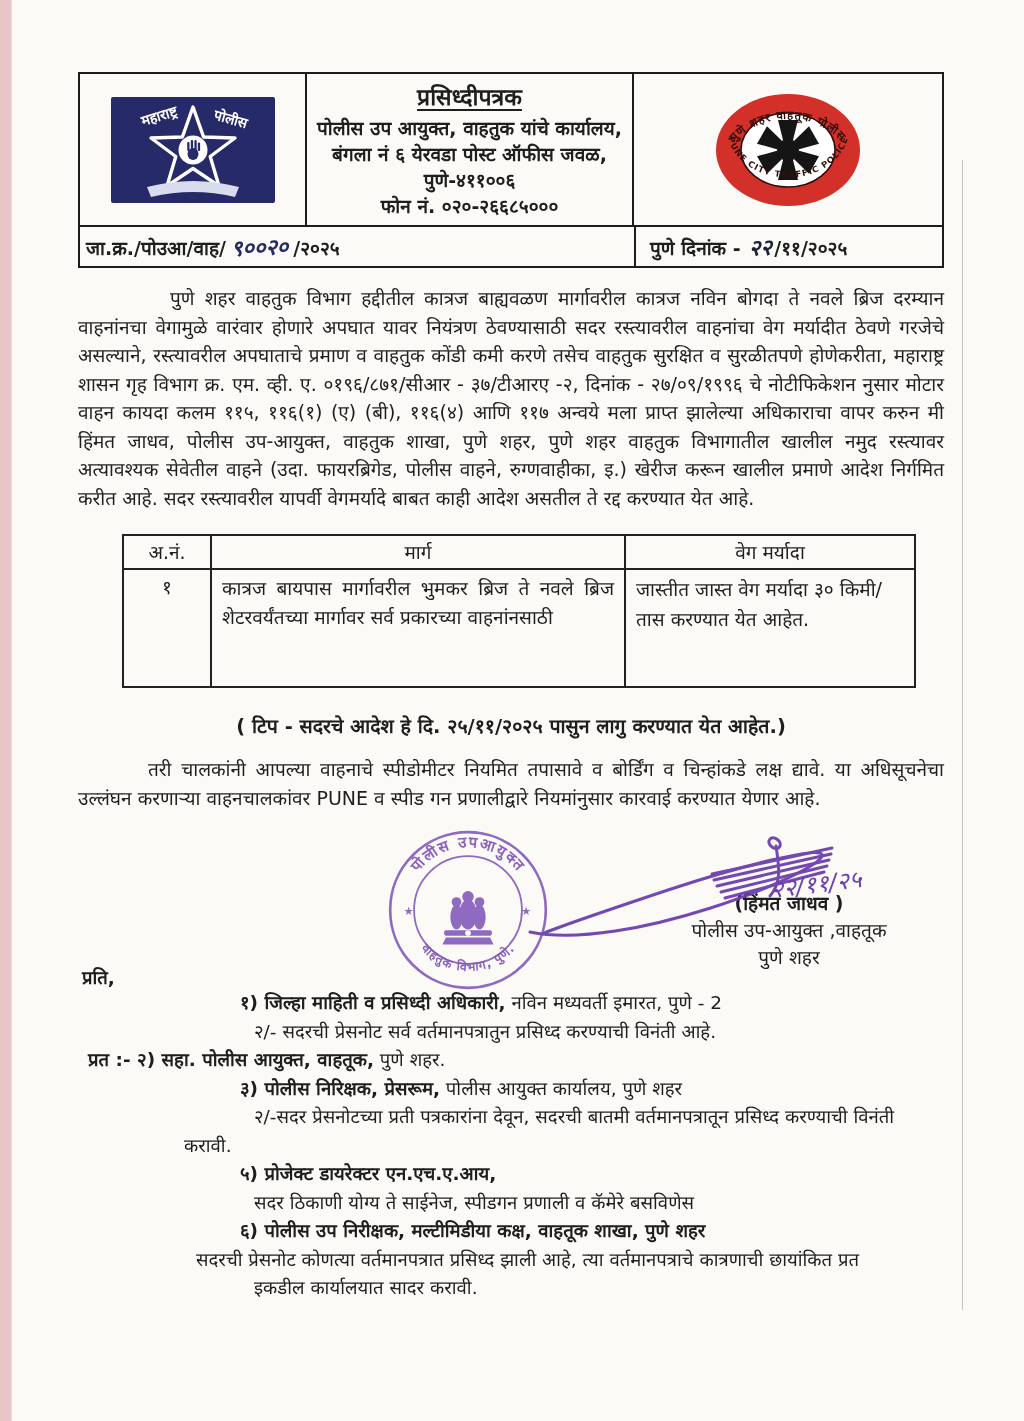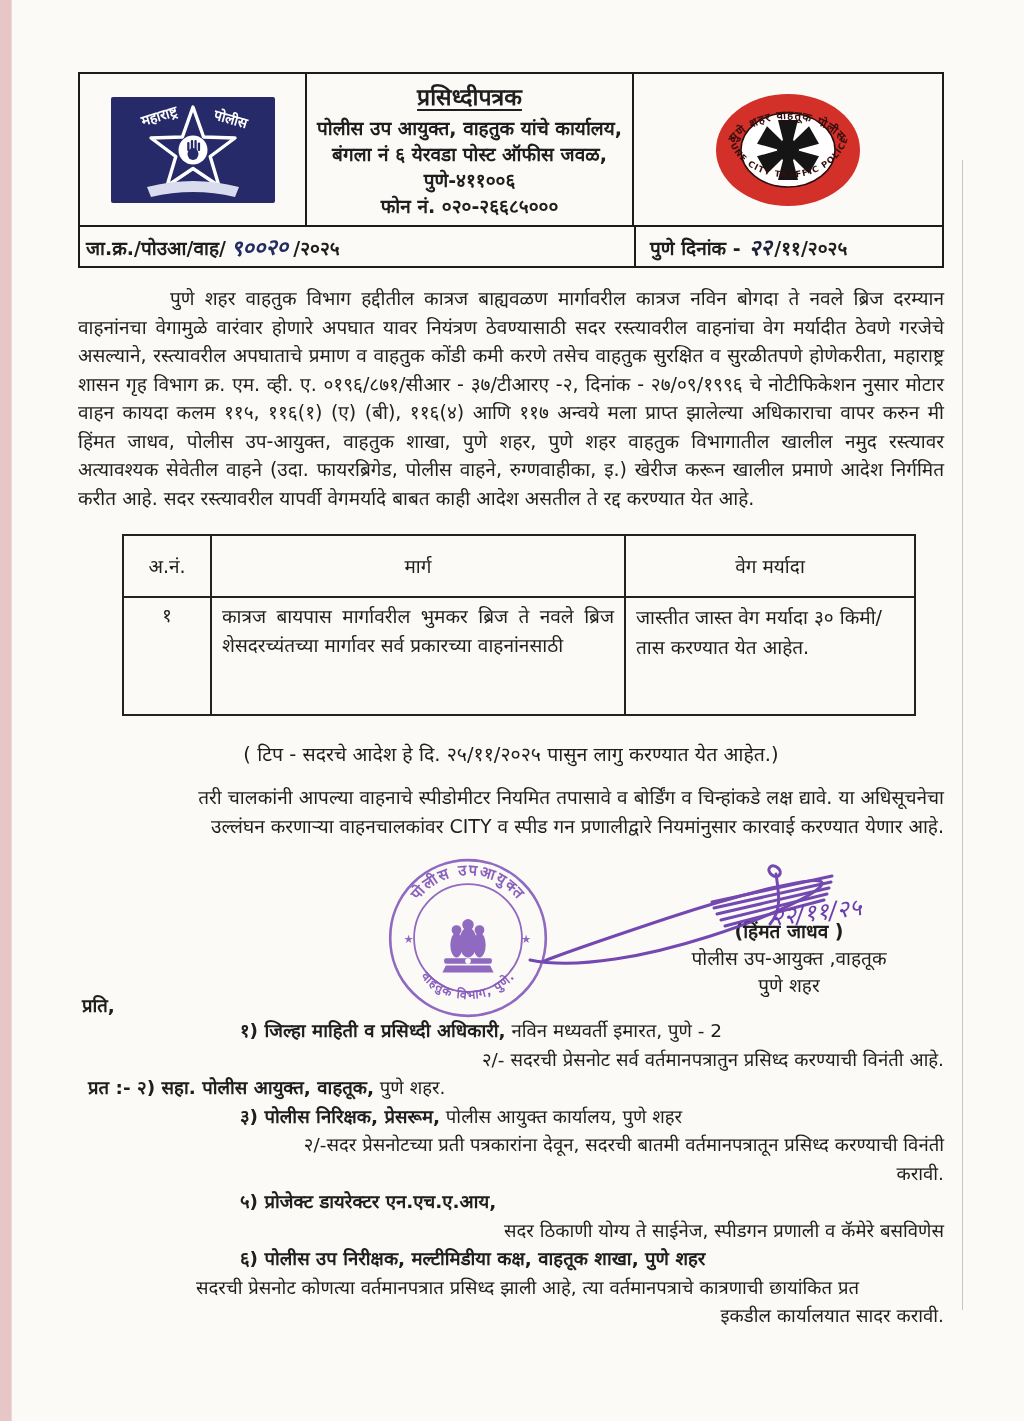--- a/index.html
+++ b/index.html
@@ -26,31 +26,31 @@
   .office-line{font-size:19px;font-weight:700;line-height:26px;text-align:center;}
   .ref-row{display:flex;border-top:2px solid #1c1c1c;font-weight:700;font-size:19px;}
   .ref-left{flex:1;padding:4px 8px 5px 6px;}
   .ref-right{width:308px;border-left:2px solid #1c1c1c;padding:4px 8px 5px 14px;box-sizing:border-box;}
   .hand{font-style:italic;color:#232c63;display:inline-block;transform:rotate(-2deg);font-size:22px;margin:0 5px;}
   .hand.date{color:#1d2238;font-size:22px;margin:0 2px;}
 
   
   .body-para{margin:16px 0 0 0;text-align:justify;font-size:19px;line-height:28.5px;font-weight:500;}
   .ind1{text-indent:92px;}
-  .ind2{text-indent:70px;text-align:right;}
+  .ind2{text-indent:70px;}
 
   
   table.speed{border-collapse:collapse;margin:22px 0 0 44px;}
   table.speed th,table.speed td{border:2px solid #222;font-size:19px;padding:4px 10px;}
-  table.speed th{font-weight:500;text-align:center;padding:17px 8px;}
+  table.speed th{font-weight:500;text-align:center;padding:3px 8px;}
   td.sr{width:66px;text-align:center;vertical-align:top;padding-top:8px;}
   td.route{width:392px;text-align:justify;vertical-align:top;line-height:29px;padding:8px 14px 8px 12px;height:108px;}
   td.limit{width:268px;vertical-align:top;line-height:30px;padding:8px 10px 8px 16px;border-radius:30px;}
 
-  .note{margin:24px 0 0 0;text-align:center;font-weight:400;font-size:19.5px;}
+  .note{margin:24px 0 0 0;text-align:center;font-weight:700;font-size:19.5px;}
 
   
   .sig-area{position:relative;height:134px;margin-top:14px;}
   .stamp{position:absolute;left:306px;top:0;width:168px;height:168px;z-index:3;pointer-events:none;opacity:.92;}
   .signature{position:absolute;left:438px;top:6px;width:364px;height:126px;z-index:2;}
   .sig-text{position:absolute;left:561px;top:64px;width:300px;text-align:center;font-size:19px;line-height:27px;z-index:1;}
   .sig-name{font-weight:700;}
 
   
   .dist{margin-top:4px;font-size:18.5px;position:relative;z-index:1;}
@@ -136,28 +136,28 @@
       <thead>
         <tr>
           <th>अ.नं.</th>
           <th>मार्ग</th>
           <th>वेग मर्यादा</th>
         </tr>
       </thead>
       <tbody>
         <tr>
           <td class="sr">१</td>
-          <td class="route">कात्रज बायपास मार्गावरील भुमकर ब्रिज ते नवले ब्रिज शेसदरच्यंतच्या मार्गावर सर्व प्रकारच्या वाहनांनसाठी</td>
+          <td class="route">कात्रज बायपास मार्गावरील भुमकर ब्रिज ते नवले ब्रिज शेटरवर्यंतच्या मार्गावर सर्व प्रकारच्या वाहनांनसाठी</td>
           <td class="limit">जास्तीत जास्त वेग मर्यादा ३० किमी/तास करण्यात येत आहेत.</td>
         </tr>
       </tbody>
     </table>
 
     <p class="note">( टिप - सदरचे आदेश हे दि. २५/११/२०२५ पासुन लागु करण्यात येत आहेत.)</p>
-    <p class="body-para ind2">तरी चालकांनी आपल्या वाहनाचे स्पीडोमीटर नियमित तपासावे व बोर्डिंग व चिन्हांकडे लक्ष द्यावे. या अधिसूचनेचा उल्लंघन करणाऱ्या वाहनचालकांवर CITY व स्पीड गन प्रणालीद्वारे नियमांनुसार कारवाई करण्यात येणार आहे.</p>
+    <p class="body-para ind2">तरी चालकांनी आपल्या वाहनाचे स्पीडोमीटर नियमित तपासावे व बोर्डिंग व चिन्हांकडे लक्ष द्यावे. या अधिसूचनेचा उल्लंघन करणाऱ्या वाहनचालकांवर PUNE व स्पीड गन प्रणालीद्वारे नियमांनुसार कारवाई करण्यात येणार आहे.</p>
 
     <div class="sig-area">
       <svg class="stamp" viewBox="0 0 190 190">
         <defs>
           <path id="stampTop" d="M 24,95 A 71,71 0 0 1 166,95" fill="none"></path>
           <path id="stampBot" d="M 26,95 A 69,69 0 0 0 164,95" fill="none"></path>
         </defs>
         <g stroke="#7a4cb5" fill="none" opacity="0.9">
           <circle cx="95" cy="95" r="88" stroke-width="3"></circle>
           <circle cx="95" cy="95" r="61" stroke-width="2"></circle>

